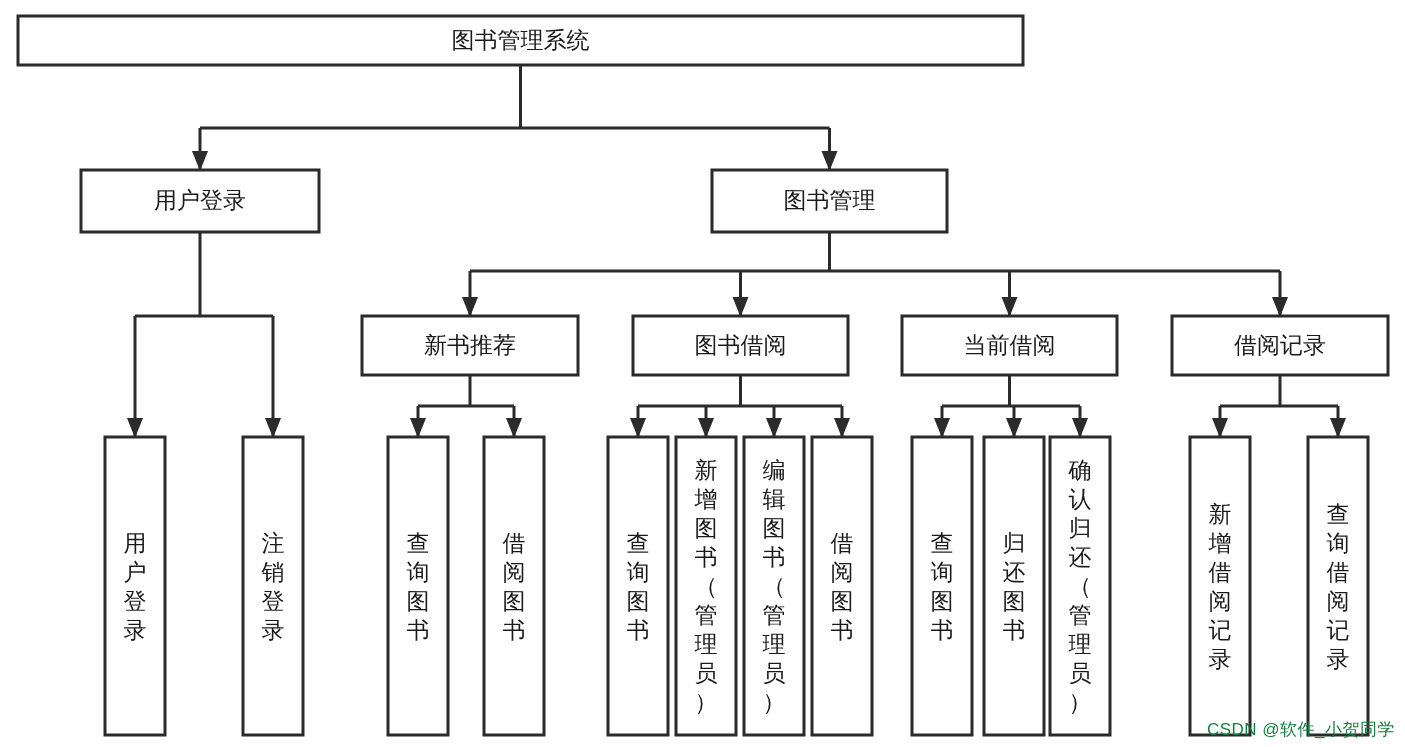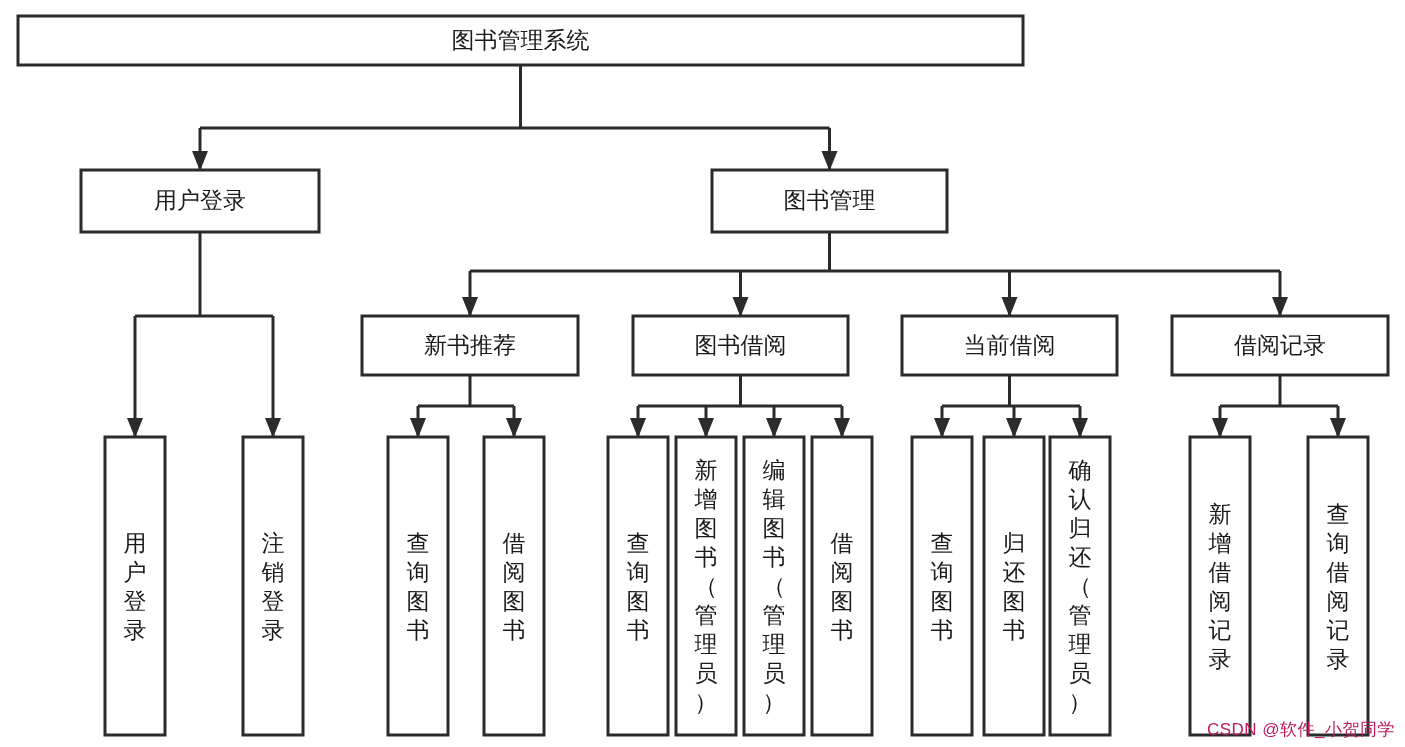--- a/index.html
+++ b/index.html
@@ -52,21 +52,21 @@
     font-size: 23px;
     fill: #1a1a1a;
     text-anchor: middle;
   }
   .watermark {
     position: absolute;
     right: 10px;
     bottom: 6px;
     font-family: "Liberation Sans", "DejaVu Sans", sans-serif;
     font-size: 17px;
-    color: #be185d;
+    color: #15803d;
     white-space: nowrap;
     pointer-events: none;
     letter-spacing: 0.5px;
   }
 </style>
 </head>
 <body>
 
 <div id="diagram-root">
   <svg class="diagram-canvas" viewBox="0 0 1405 747" xmlns="http://www.w3.org/2000/svg">

